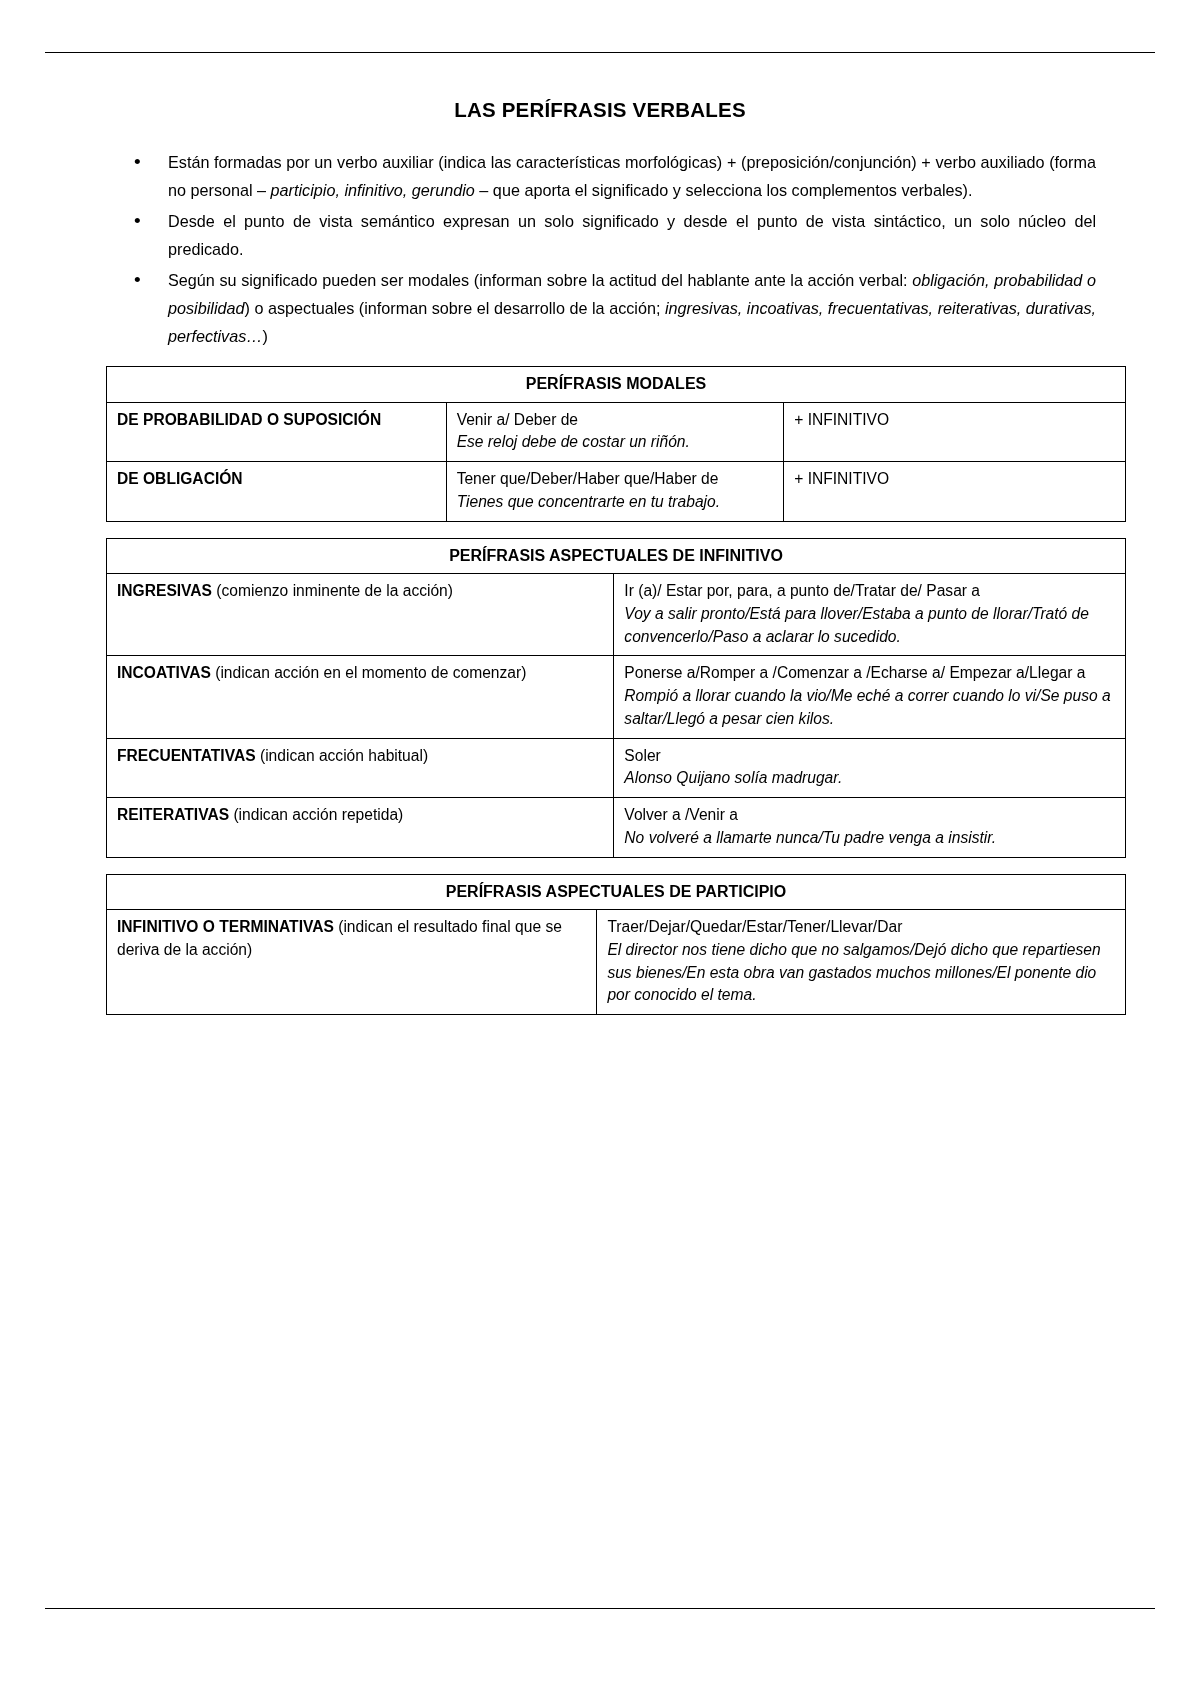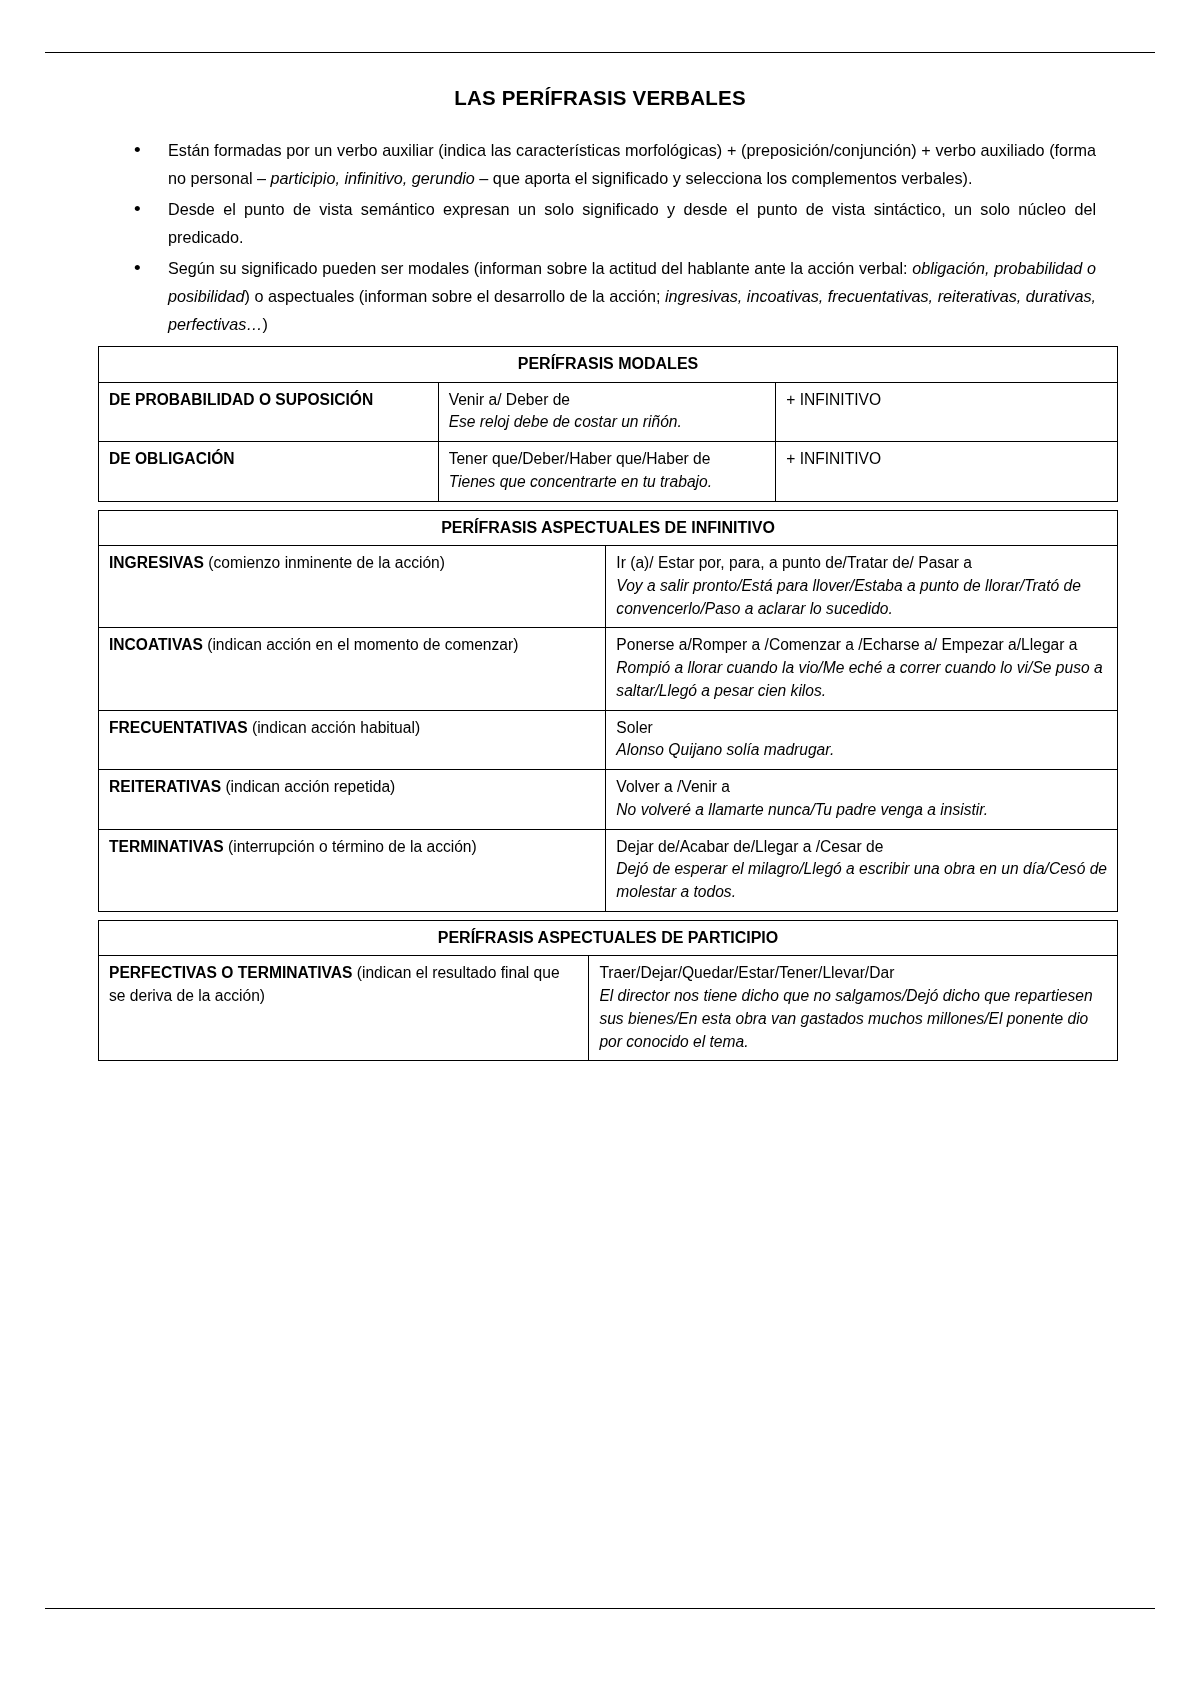--- a/index.html
+++ b/index.html
@@ -14,21 +14,21 @@
     font-family: "Liberation Sans", sans-serif;
     color: #000000;
     position: relative;
     overflow: hidden;
   }
   .page {
     position: relative;
     width: 1200px;
     height: 1700px;
     box-sizing: border-box;
-    padding: 0 90px;
+    padding: 12px 90px;
   }
 
   
   .rule {
     position: absolute;
     left: 45px;
     width: 1110px;
     height: 0;
     border-top: 1.6px solid #000;
   }
@@ -71,21 +71,21 @@
   b, .b { font-weight: normal; }
   i, .i { font-style: italic; }
 
   
   table.grid {
     border-collapse: collapse;
     width: 100%;
     table-layout: fixed;
     font-size: 15.6px;
     line-height: 1.46;
-    margin: 8px;
+    margin: 16px;
   }
   table.grid td, table.grid th {
     border: 1.7px solid #000;
     padding: 6px 8px 7px 10px;
     vertical-align: top;
     text-align: left;
     font-weight: normal;
   }
   table.grid th.caption {
     text-align: center;
@@ -187,41 +187,34 @@
           <span class="ex">Alonso Quijano solía madrugar.</span>
         </td>
       </tr>
       <tr>
         <td class="mid cat"><b>REITERATIVAS</b><span> (indican acción repetida)</span></td>
         <td>
           <span class="lead">Volver a /Venir a</span>
           <span class="ex">No volveré a llamarte nunca/Tu padre venga a insistir.</span>
         </td>
       </tr>
-      <tr>
-        <td class="cat"><b>TERMINATIVAS</b><span> (interrupción o término de la acción)</span></td>
-        <td>
-          <span class="lead">Dejar de/Acabar de/Llegar a /Cesar de</span>
-          <span class="ex">Dejó de esperar el milagro/Llegó a escribir una obra en un día/Cesó de molestar a todos.</span>
-        </td>
-      </tr>
     </tbody>
   </table>
 
   <table class="grid t3">
     <colgroup>
         <col class="c1">
         <col class="c2">
       </colgroup>
     <tbody>
       <tr>
         <th class="caption" colspan="2">PERÍFRASIS ASPECTUALES DE PARTICIPIO</th>
       </tr>
       <tr>
-        <td class="mid cat"><b>PERFECTIVAS O TERMINATIVAS</b><span> (indican el resultado final que se deriva de la acción)</span></td>
+        <td class="mid cat"><b>INFINITIVO O TERMINATIVAS</b><span> (indican el resultado final que se deriva de la acción)</span></td>
         <td>
           <span class="lead">Traer/Dejar/Quedar/Estar/Tener/Llevar/Dar</span>
           <span class="ex">El director nos tiene dicho que no salgamos/Dejó dicho que repartiesen sus bienes/En esta obra van gastados muchos millones/El ponente dio por conocido el tema.</span>
         </td>
       </tr>
     </tbody>
   </table>
 
 </div>
 

